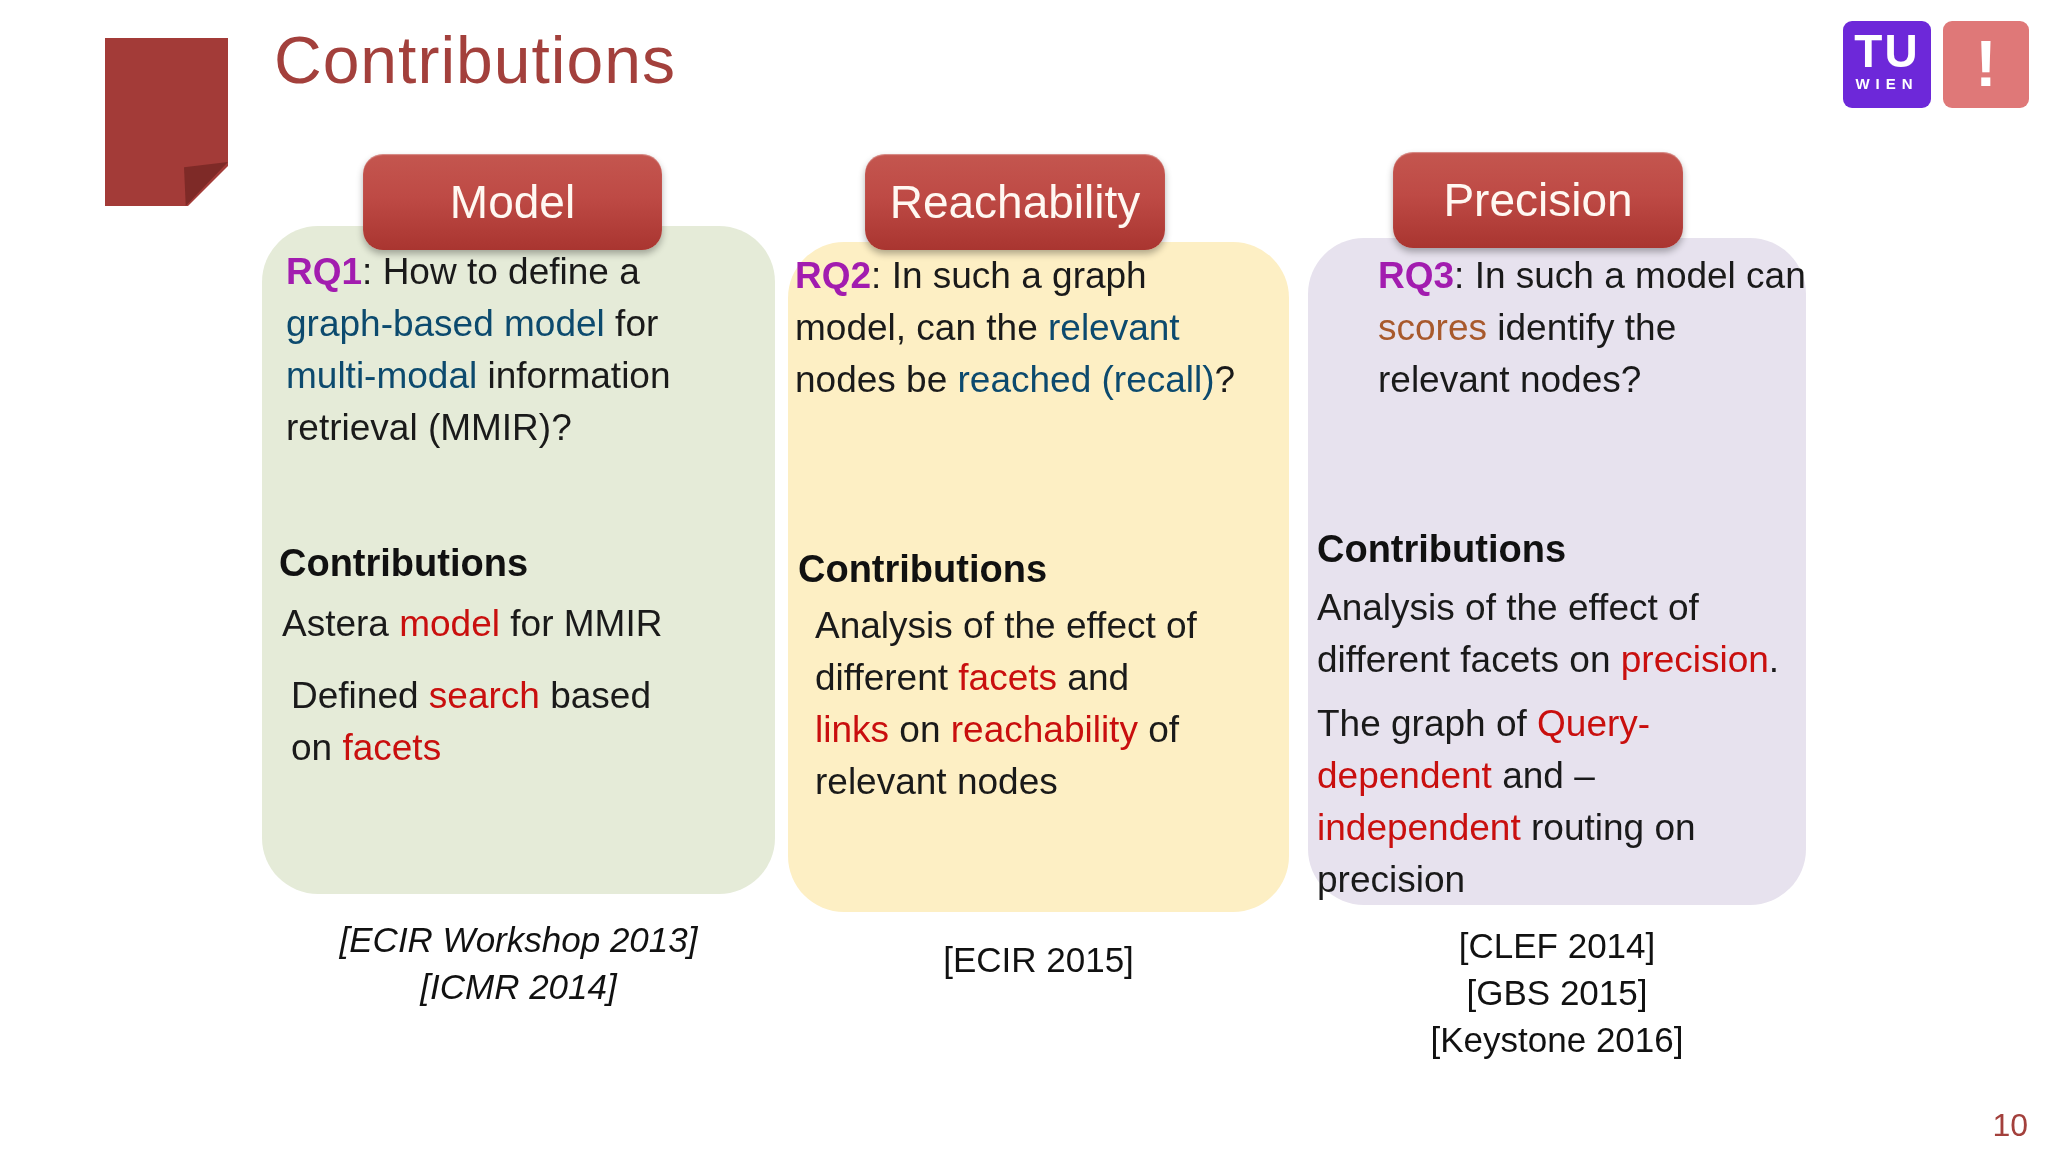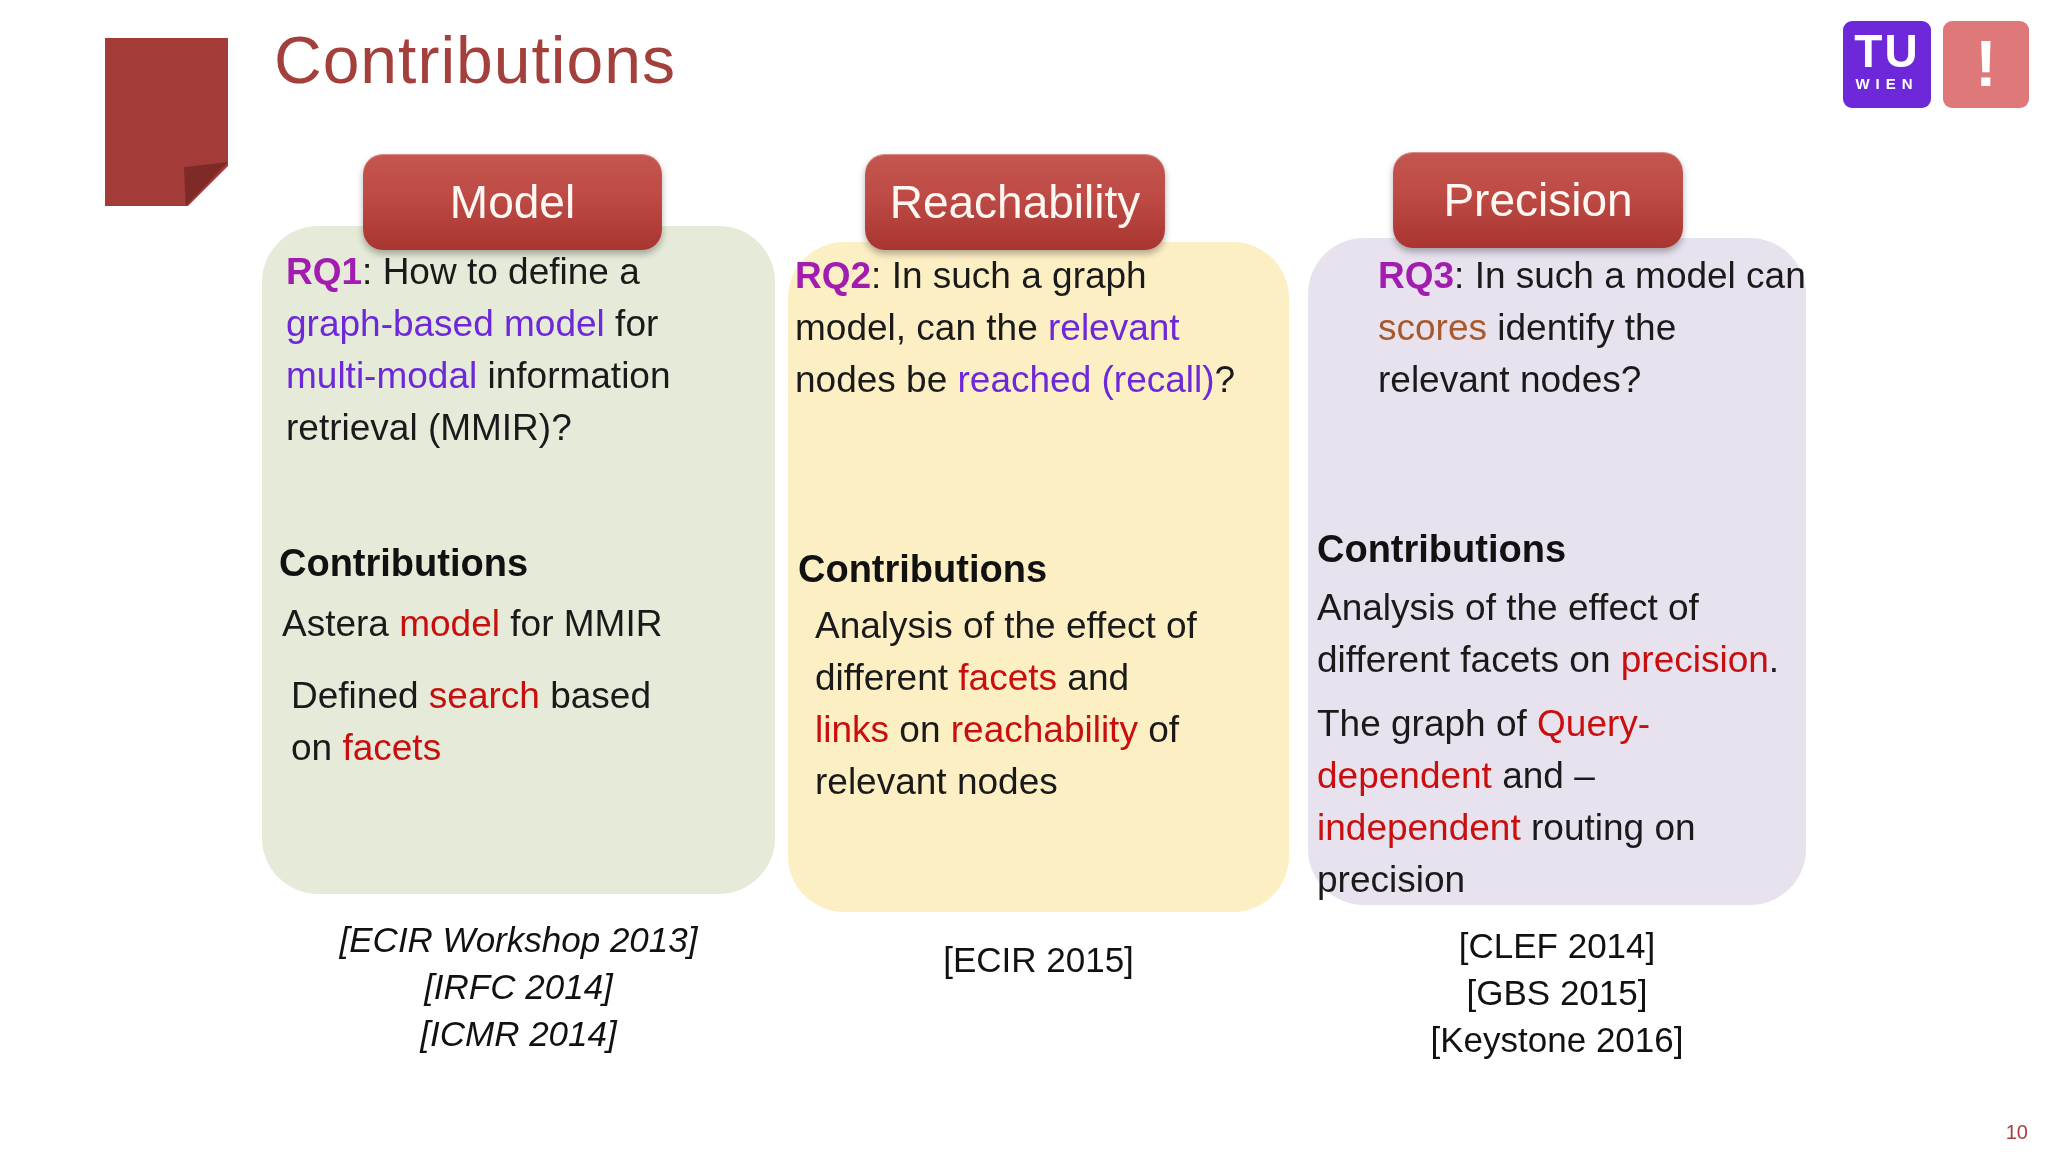--- a/index.html
+++ b/index.html
@@ -61,30 +61,30 @@
   .head-reach{left:798px;top:548px;}
   .head-prec{left:1317px;top:528px;}
   .item{position:absolute;color:#1a1a1a;font-size:37px;line-height:52px;white-space:pre-line;}
   .item-m1{left:282px;top:598px;}
   .item-m2{left:291px;top:670px;}
   .item-r1{left:815px;top:600px;}
   .item-p1{left:1317px;top:582px;}
   .item-p2{left:1317px;top:698px;}
   
   .seg-bold{font-weight:bold;color:#a21caf;text-align:right;}
-  .seg-darkred{color:#6d28d9;text-align:right;}
+  .seg-darkred{color:#0c4a6e;text-align:right;}
   .seg-red{color:#C90F0E;}
   .seg-sienna{color:#A8592C;}
   
   .citations{position:absolute;color:#111;font-size:35px;line-height:47px;text-align:center;}
   .cite-model{left:262px;top:916px;width:513px;font-style:italic;}
   .cite-reach{left:788px;top:936px;width:501px;}
   .cite-prec{left:1308px;top:922px;width:498px;}
   
-  .page-number{position:absolute;right:20px;bottom:8px;font-size:20px;color:#A3403C;}
+  .page-number{position:absolute;right:20px;bottom:8px;font-size:32px;color:#A3403C;}
 </style>
 </head>
 <body>
 
 <div class="bookmark">
   <div class="fold"></div>
 </div>
 
 <div class="slide-title">Contributions</div>
 
@@ -126,21 +126,20 @@
 relevant nodes</span></div>
 <div class="item item-p1"><span>Analysis of the effect of
 different facets on </span><span class="seg-red">precision</span><span>.</span></div>
 <div class="item item-p2"><span>The graph of </span><span class="seg-red">Query-
 dependent</span><span> and –
 </span><span class="seg-red">independent</span><span> routing on
 precision</span></div>
 
 <div class="citations cite-model">
   <div>[ECIR Workshop 2013]</div>
-  <div>[IRFC 2014]</div>
   <div>[ICMR 2014]</div>
 </div>
 <div class="citations cite-reach">
   <div>[ECIR 2015]</div>
 </div>
 <div class="citations cite-prec">
   <div>[CLEF 2014]</div>
   <div>[GBS 2015]</div>
   <div>[Keystone 2016]</div>
 </div>

